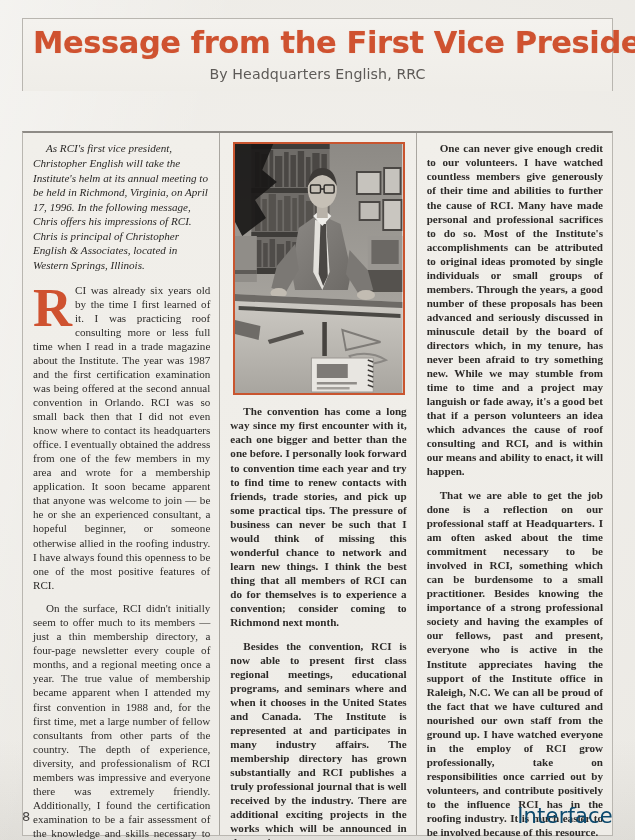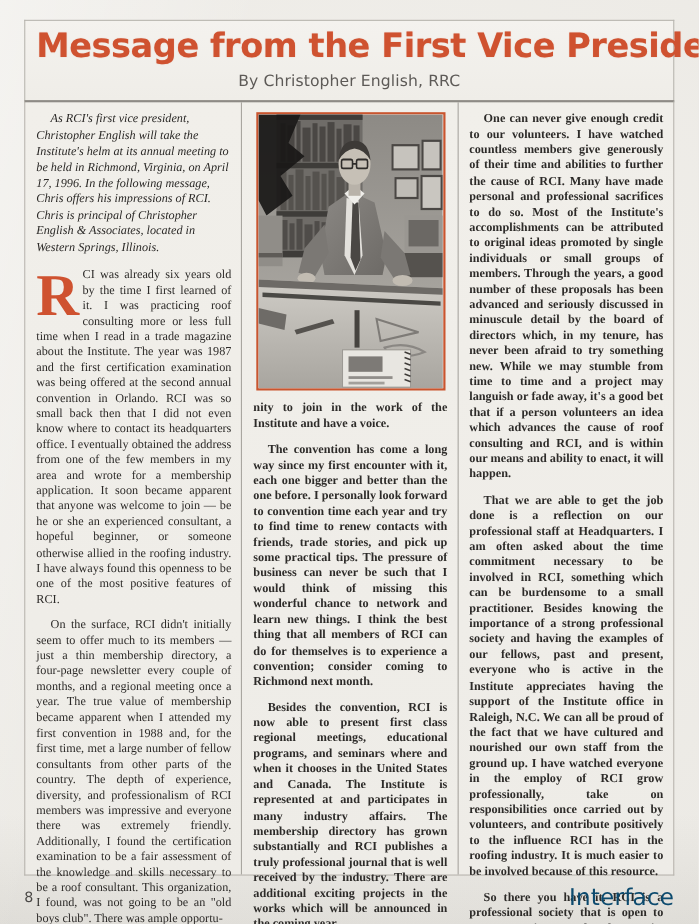--- a/index.html
+++ b/index.html
@@ -71,20 +71,21 @@
   }
 
   
   .body-box {
     border: 1px solid #b9b6b0;
     border-top: 2px solid #8e8b86;
     box-sizing: border-box;
     height: 705px;
     display: flex;
     background: linear-gradient(180deg,#f1efea 0%, #eeece7 100%);
+    margin-top: 40px;
   }
   .col {
     box-sizing: border-box;
     padding: 8px 9px 6px 10px;
     width: 33.3333%;
     position: relative;
   }
   .col + .col { border-left: 1px solid #a9a6a0; font-weight: bold; }
 
   p {
@@ -164,21 +165,21 @@
 </style>
 </head>
 <body>
 
 <div class="scan"></div>
 
 <div class="page">
 
   <div class="header">
     <div class="title">Message from the First Vice President</div>
-    <div class="byline">By Christopher English, RRC</div>
+    <div class="byline">By Headquarters English, RRC</div>
   </div>
 
   <div class="body-box">
 
     <div class="col">
       <div class="intro">
         <p>As RCI's first vice president, Christopher English will take the Institute's helm at its annual meeting to be held in Richmond, Virginia, on April 17, 1996. In the following message, Chris offers his impressions of RCI.  Chris is principal of Christopher English &amp; Associates, located in Western Springs, Illinois.</p>
       </div>
       <p class="dropcap-para"><span class="dropcap">R</span><span>CI was already six years old by the time I first learned of it. I was practicing roof consulting more or less full time when I read in a trade magazine about the Institute. The year was 1987 and the first certification examination was being offered at the second annual convention in Orlando. RCI was so small back then that I did not even know where to contact its headquarters office. I eventually obtained the address from one of the few members in my area and wrote for a membership application. It soon became apparent that anyone was welcome to join — be he or she an experienced consultant, a hopeful beginner, or someone otherwise allied in the roofing industry. I have always found this openness to be one of the most positive features of RCI.</span></p>
       <p>On the surface, RCI didn't initially seem to offer much to its members — just a thin membership directory, a four-page newsletter every couple of months, and a regional meeting once a year. The true value of membership became apparent when I attended my first convention in 1988 and, for the first time, met a large number of fellow consultants from other parts of the country. The depth of experience, diversity, and professionalism of RCI members was impressive and everyone there was extremely friendly. Additionally, I found the certification examination to be a fair assessment of the knowledge and skills necessary to be a roof consultant. This organization, I found, was not going to be an "old boys club". There was ample opportu-</p>
@@ -310,21 +311,20 @@
               <line x1="146" y1="231" x2="152" y2="233"></line>
             <line x1="146" y1="236" x2="152" y2="238"></line>
               <line x1="146" y1="241" x2="152" y2="243"></line>
           </g>
           <rect x="90" y="238" width="44" height="2.5" fill="#908d89"></rect>
           <rect x="90" y="243" width="36" height="2.5" fill="#a3a09b"></rect>
 
           <path d="M0 176 L28 182 L26 196 L0 190 Z" fill="#6e6b67"></path>
         </svg>
       </div>
-      <p class="no-indent">nity to join in the work of the Institute and have a voice.</p>
       <p>The convention has come a long way since my first encounter with it, each one bigger and better than the one before. I personally look forward to convention time each year and try to find time to renew contacts with friends, trade stories, and pick up some practical tips. The pressure of business can never be such that I would think of missing this wonderful chance to network and learn new things. I think the best thing that all members of RCI can do for themselves is to experience a convention; consider coming to Richmond next month.</p>
       <p>Besides the convention, RCI is now able to present first class regional meetings, educational programs, and seminars where and when it chooses in the United States and Canada. The Institute is represented at and participates in many industry affairs. The membership directory has grown substantially and RCI publishes a truly professional journal that is well received by the industry. There are additional exciting projects in the works which will be announced in the coming year.</p>
     </div>
 
     <div class="col">
       <p>One can never give enough credit to our volunteers. I have watched countless members give generously of their time and abilities to further the cause of RCI. Many have made personal and professional sacrifices to do so. Most of the Institute's accomplishments can be attributed to original ideas promoted by single individuals or small groups of members. Through the years, a good number of these proposals has been advanced and seriously discussed in minuscule detail by the board of directors which, in my tenure, has never been afraid to try something new. While we may stumble from time to time and a project may languish or fade away, it's a good bet that if a person volunteers an idea which advances the cause of roof consulting and RCI, and is within our means and ability to enact, it will happen.</p>
       <p>That we are able to get the job done is a reflection on our professional staff at Headquarters. I am often asked about the time commitment necessary to be involved in RCI, something which can be burdensome to a small practitioner. Besides knowing the importance of a strong professional society and having the examples of our fellows, past and present, everyone who is active in the Institute appreciates having the support of the Institute office in Raleigh, N.C. We can all be proud of the fact that we have cultured and nourished our own staff from the ground up. I have watched everyone in the employ of RCI grow professionally, take on responsibilities once carried out by volunteers, and contribute positively to the influence RCI has in the roofing industry. It is much easier to be involved because of this resource.</p>
       <p>So there you have it. RCI is a professional society that is open to everyone, gives good value to its membership, allows even a single person to make a difference, and has the means and will to make things happen. Sounds to me like a recipe for success.</p>
     </div>
 

